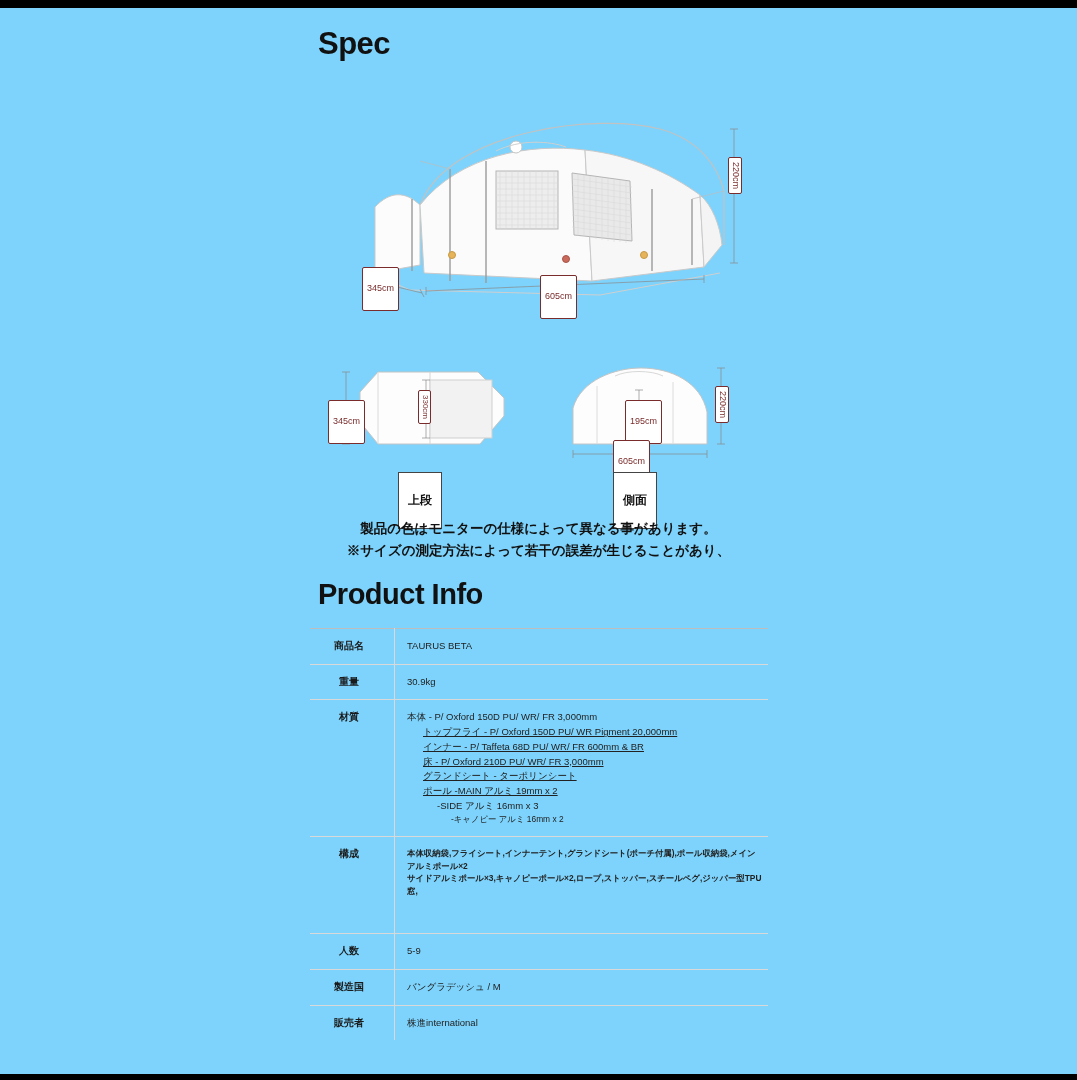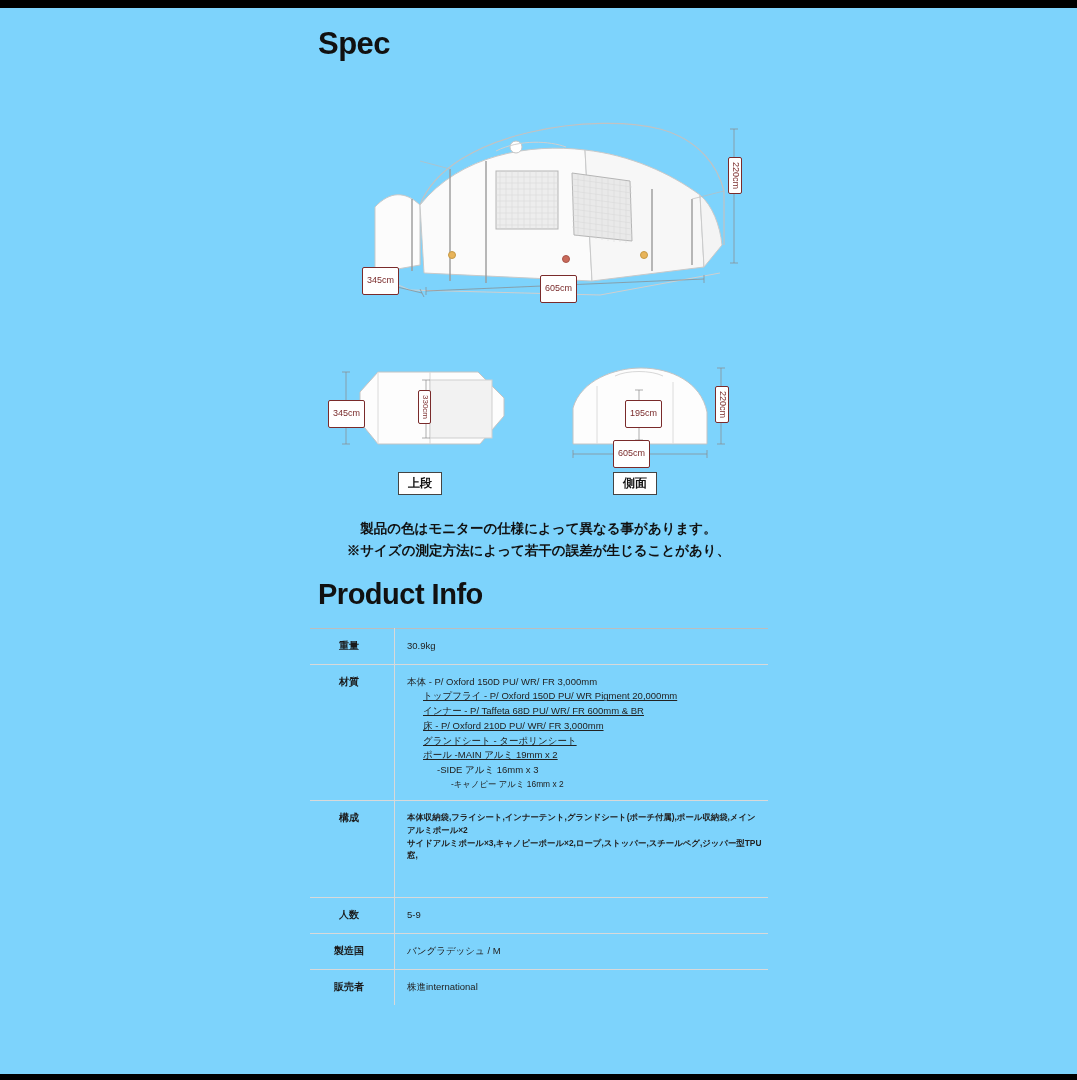--- a/index.html
+++ b/index.html
@@ -27,42 +27,42 @@
   
   .tent-wrap{position:absolute;left:300px;top:95px;width:480px;height:220px;}
   .tent-wrap svg{display:block;}
 
   .dim-badge{
     position:absolute;
     background:#fff;
     border:1px solid #7a2b2b;
     color:#7a2b2b;
     font-size:9px;
-    padding:8px 4px;
+    padding:16px 4px;
     border-radius:2px;
     white-space:nowrap;
     line-height:1.1;
   }
   .dim-badge.v{
     writing-mode:vertical-rl;
     text-orientation:mixed;
     padding:4px 1px;
   }
 
   
   .plan-wrap{position:absolute;left:330px;top:350px;width:200px;height:120px;}
   .side-wrap{position:absolute;left:555px;top:350px;width:180px;height:120px;}
 
   .label-box{
     position:absolute;
     border:1px solid #444;
     background:#fff;
     font-size:12px;
     color:#111;
-    padding:2px 9px;
+    padding:19px 9px;
     font-weight:600;
   }
 
   
   .note{
     position:absolute;left:0;top:518px;width:1077px;
     text-align:center;
     font-size:13.5px;
     font-weight:bold;
     color:#111;
@@ -229,20 +229,24 @@
   <div class="note">
     <div>製品の色はモニターの仕様によって異なる事があります。</div>
     <div>※サイズの測定方法によって若干の誤差が生じることがあり、</div>
   </div>
 
   <div class="pi-title">Product Info</div>
 
   <table class="info">
     <tbody>
       <tr>
+        <th>商品名</th>
+        <td>TAURUS BETA</td>
+      </tr>
+      <tr>
         <th>重量</th>
         <td>30.9kg</td>
       </tr>
       <tr>
         <th>材質</th>
         <td>
           <div class="mat-line">本体 - P/ Oxford 150D PU/ WR/ FR 3,000mm</div>
           <div class="mat-line indent1">トップフライ  - P/ Oxford 150D PU/ WR Pigment 20,000mm</div>
           <div class="mat-line indent1">インナー  - P/ Taffeta 68D PU/ WR/ FR 600mm &amp; BR</div>
           <div class="mat-line indent1">床  - P/ Oxford 210D PU/ WR/ FR 3,000mm</div>

